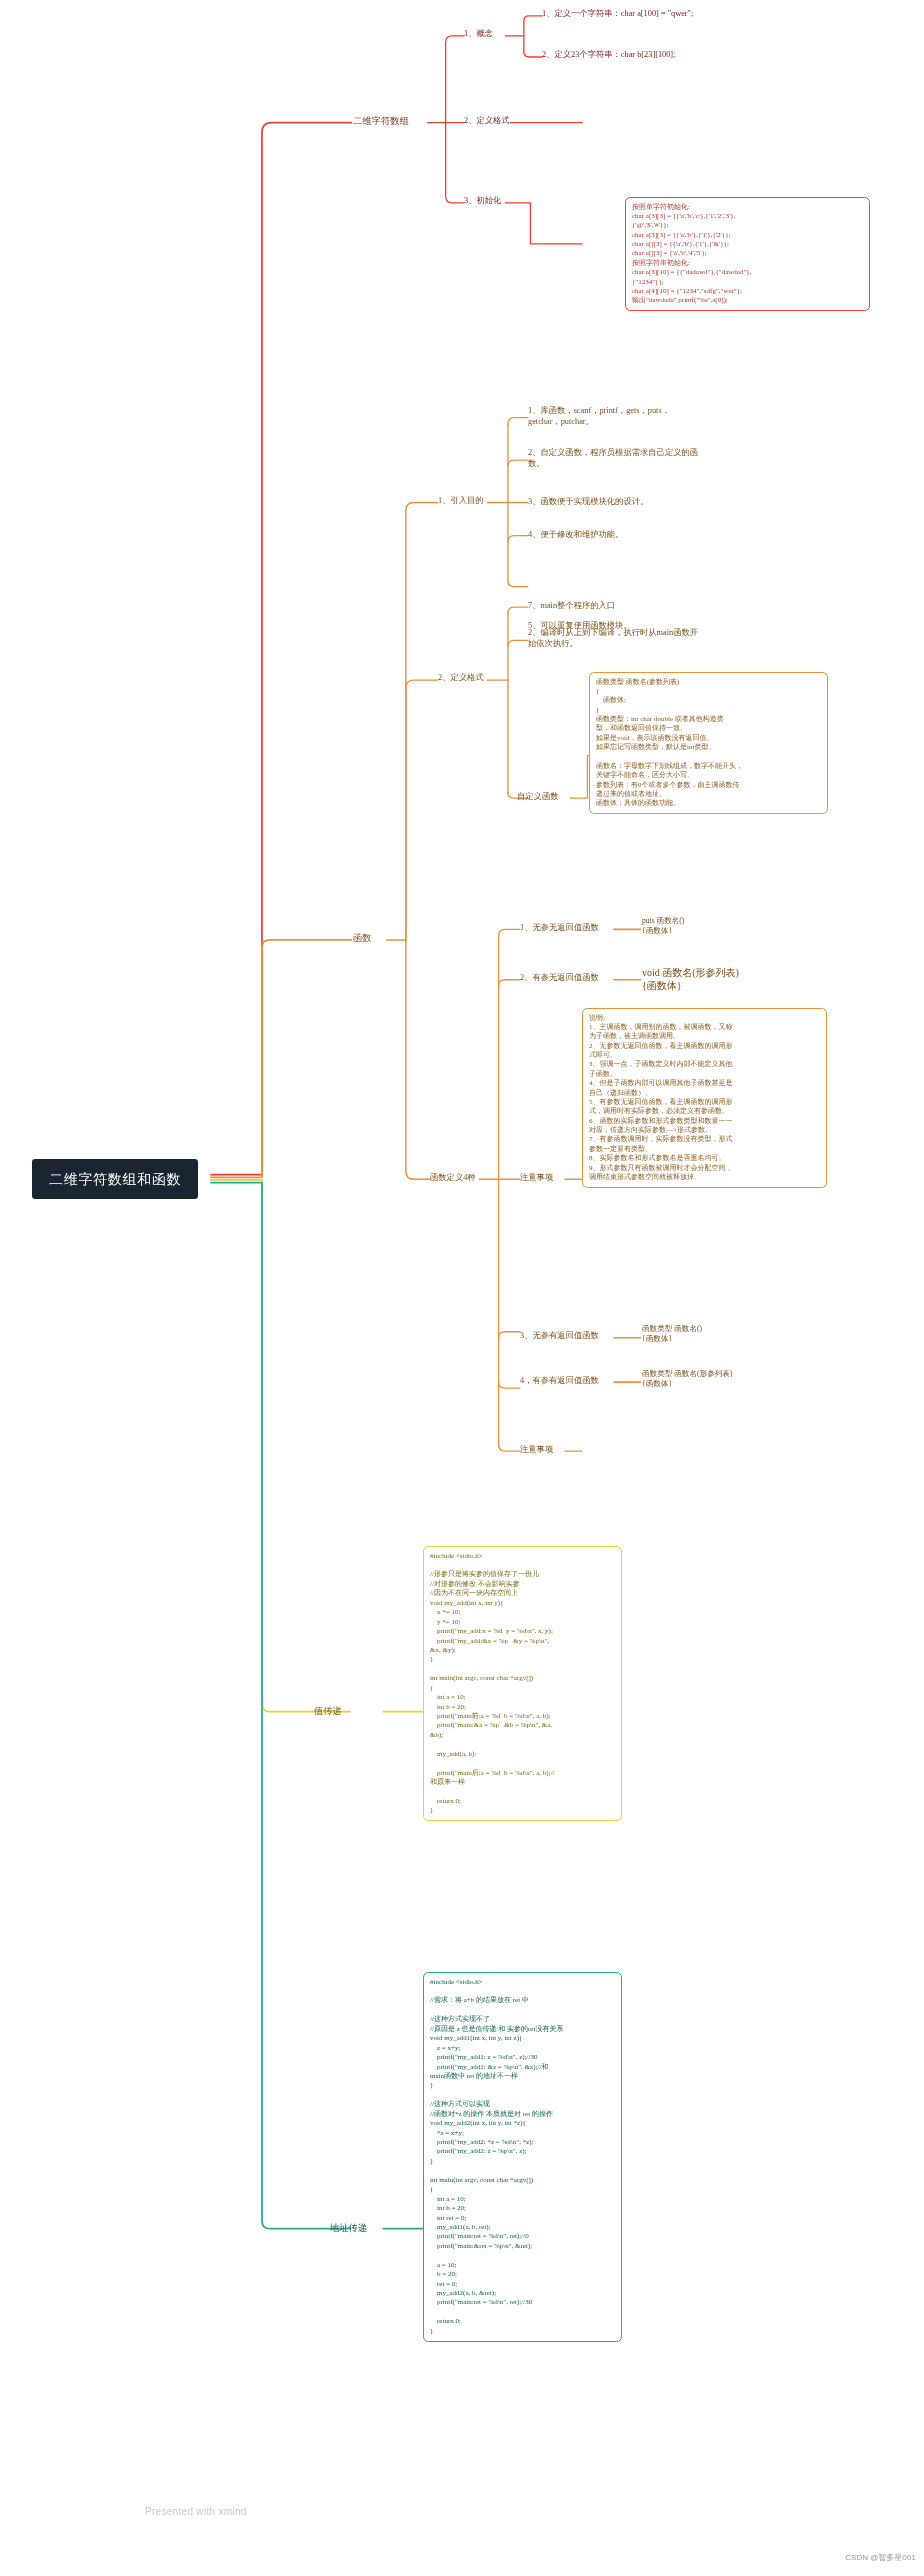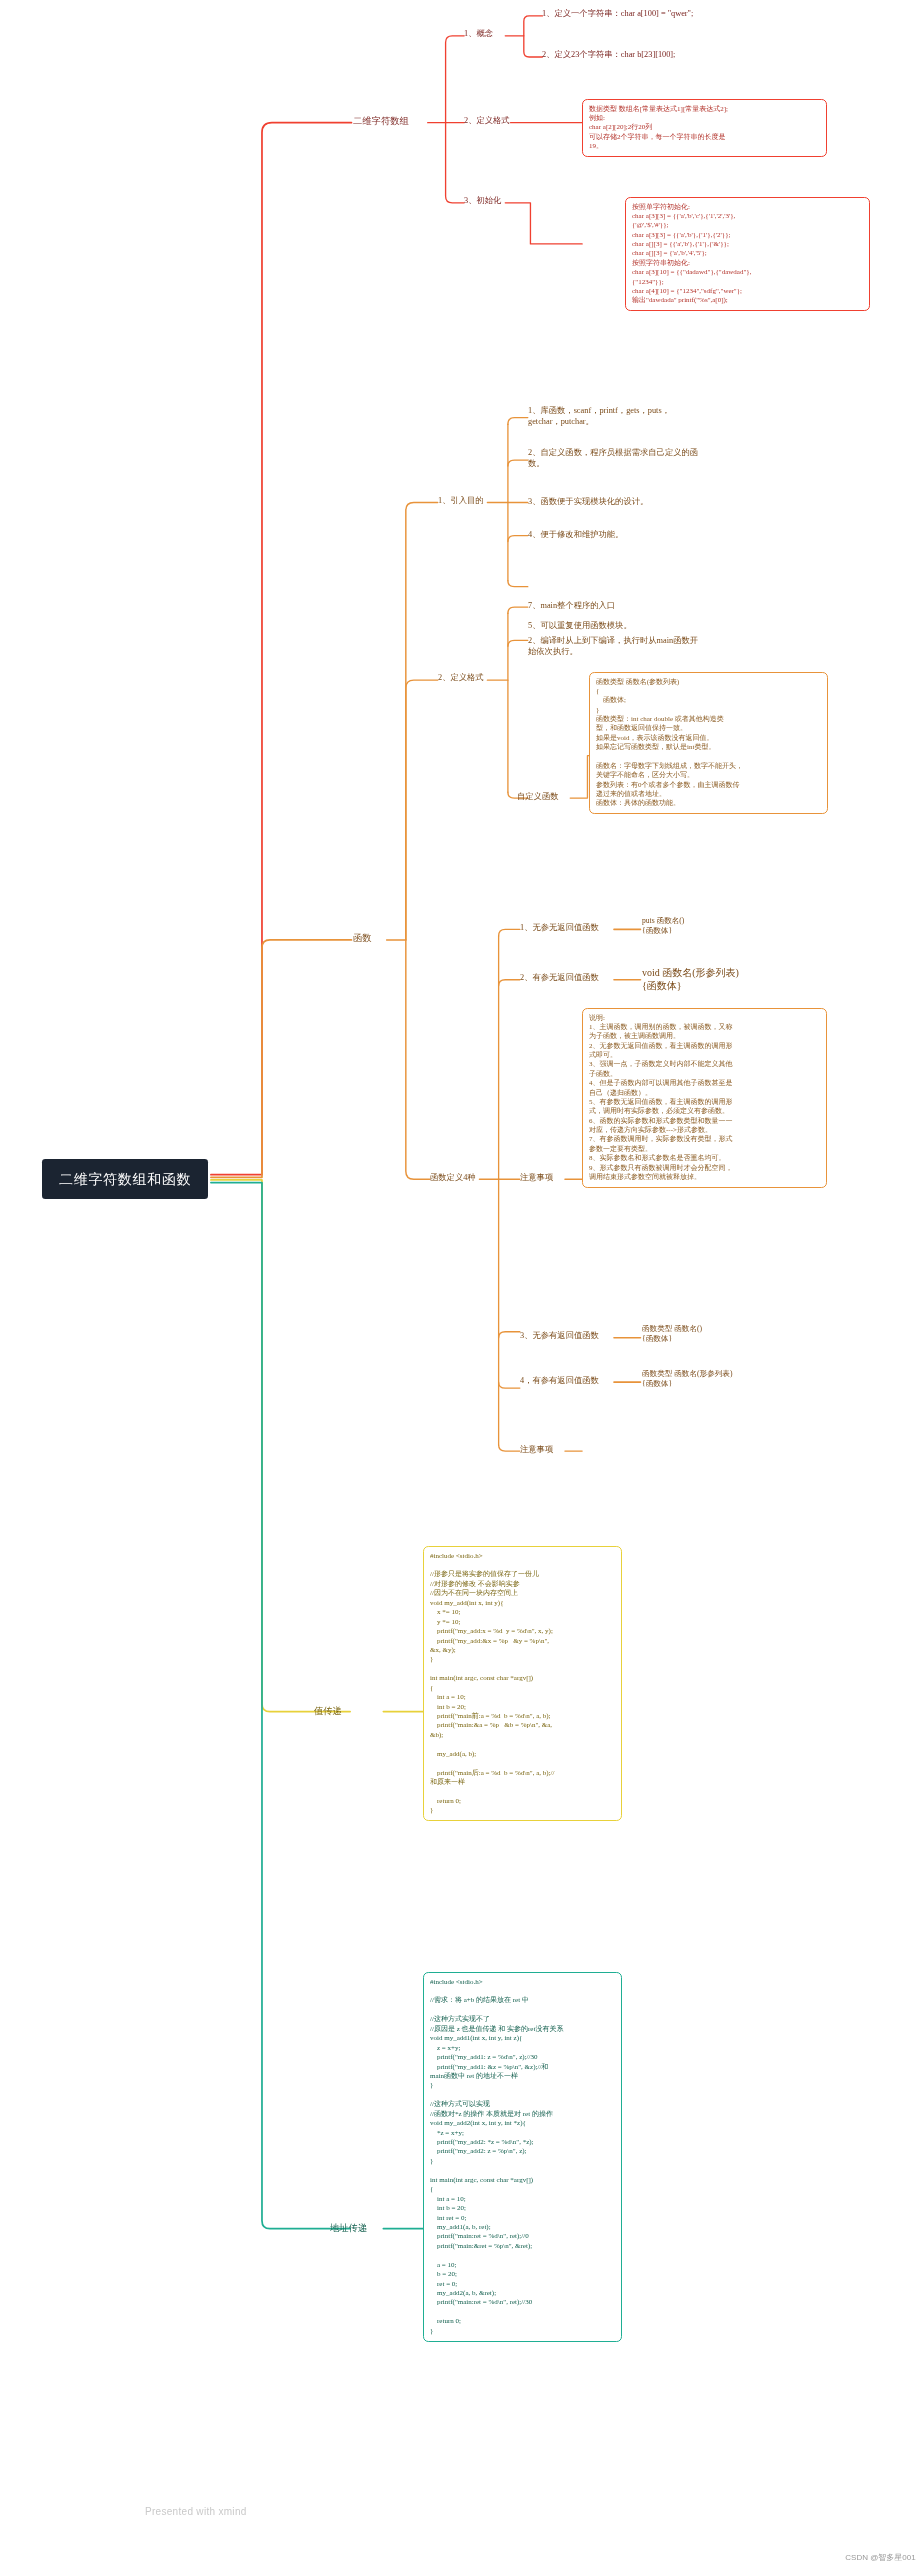--- a/index.html
+++ b/index.html
@@ -145,35 +145,30 @@
 
       <path d="M852 1779 L878 1779" stroke="#e8933a" stroke-width="2"></path>
       <path d="M852 2189 L878 2189" stroke="#e8933a" stroke-width="2"></path>
 
       <path d="M578 2582 L618 2582 L618 2582 L638 2582" stroke="#e8d13a" stroke-width="2.4"></path>
 
       <path d="M578 3362 L618 3362 L618 3362 L638 3362" stroke="#1fae93" stroke-width="2.4"></path>
     </g>
   </svg>
 
-  <div class="node" id="root-node" style="left:42px; top:1159px;">二维字符数组和函数</div>
+  <div class="node" id="root-node" style="left:32px; top:1159px;">二维字符数组和函数</div>
 
   <div class="node txt t-red lg" style="left:353px; top:115px; white-space:nowrap;">二维字符数组</div>
 
   <div class="node txt t-red" style="left:464px; top:29px; white-space:nowrap;">1、概念</div>
 
   <div class="node txt t-red" style="left:542px; top:9.3px; white-space:nowrap;">1、定义一个字符串：char a[100] = "qwer";</div>
   <div class="node txt t-red" style="left:542px; top:50px; white-space:nowrap;">2、定义23个字符串：char b[23][100];</div>
 
   <div class="node txt t-red" style="left:464px; top:116px; white-space:nowrap;">2、定义格式</div>
-  <div class="node box red multi" style="left:582px; top:99px; width:245px;">数据类型 数组名[常量表达式1][常量表达式2];
-例如:
-char a[2][20];2行20列
-可以存储2个字符串，每一个字符串的长度是
-19。</div>
 
   <div class="node txt t-red" style="left:464px; top:196px; white-space:nowrap;">3、初始化</div>
   <div class="node box red multi" style="left:582px; top:197px; width:245px;margin-left:43px;">按照单字符初始化:
 char a[3][3] = {{'a','b','c'},{'1','2','3'},
 {'@','$','#'}};
 char a[3][3] = {{'a','b'},{'1'},{'2'}};
 char a[][3] = {{'a','b'},{'1'},{'&amp;'}};
 char a[][3] = {'a','b','4','5'};
 按照字符串初始化:
 char a[3][10] = {{"dadawd"},{"dawdad"},
@@ -187,21 +182,21 @@
   <div class="node txt t-org multi" style="left:528px; top:406px; width:199px;">1、库函数，scanf，printf，gets，puts，
 getchar，putchar。</div>
   <div class="node txt t-org multi" style="left:528px; top:448px; width:199px;">2、自定义函数，程序员根据需求自己定义的函
 数。</div>
   <div class="node txt t-org multi" style="left:528px; top:497px; width:199px;">3、函数便于实现模块化的设计。</div>
   <div class="node txt t-org multi" style="left:528px; top:530px; width:199px;">4、便于修改和维护功能。</div>
   <div class="node txt t-org multi" style="left:528px; top:581px; width:199px;margin-top:40px;">5、可以重复使用函数模块。</div>
 
   <div class="node txt t-org" style="left:438px; top:673px; white-space:nowrap;">2、定义格式</div>
   <div class="node txt t-org multi" style="left:528px; top:601px; width:199px;">7、main整个程序的入口</div>
-  <div class="node txt t-org multi" style="left:528px; top:628px; width:199px;margin-top:8px;">2、编译时从上到下编译，执行时从main函数开
+  <div class="node txt t-org multi" style="left:528px; top:628px; width:199px;">2、编译时从上到下编译，执行时从main函数开
 始依次执行。</div>
   <div class="node txt t-org" style="left:517px; top:792px; white-space:nowrap;">自定义函数</div>
   <div class="node box org multi" style="left:589px; top:672px; width:239px;">函数类型 函数名(参数列表)
 {
     函数体;
 }
 函数类型：int char double 或者其他构造类
 型，和函数返回值保持一致。
 如果是void，表示该函数没有返回值。
 如果忘记写函数类型，默认是int类型。

